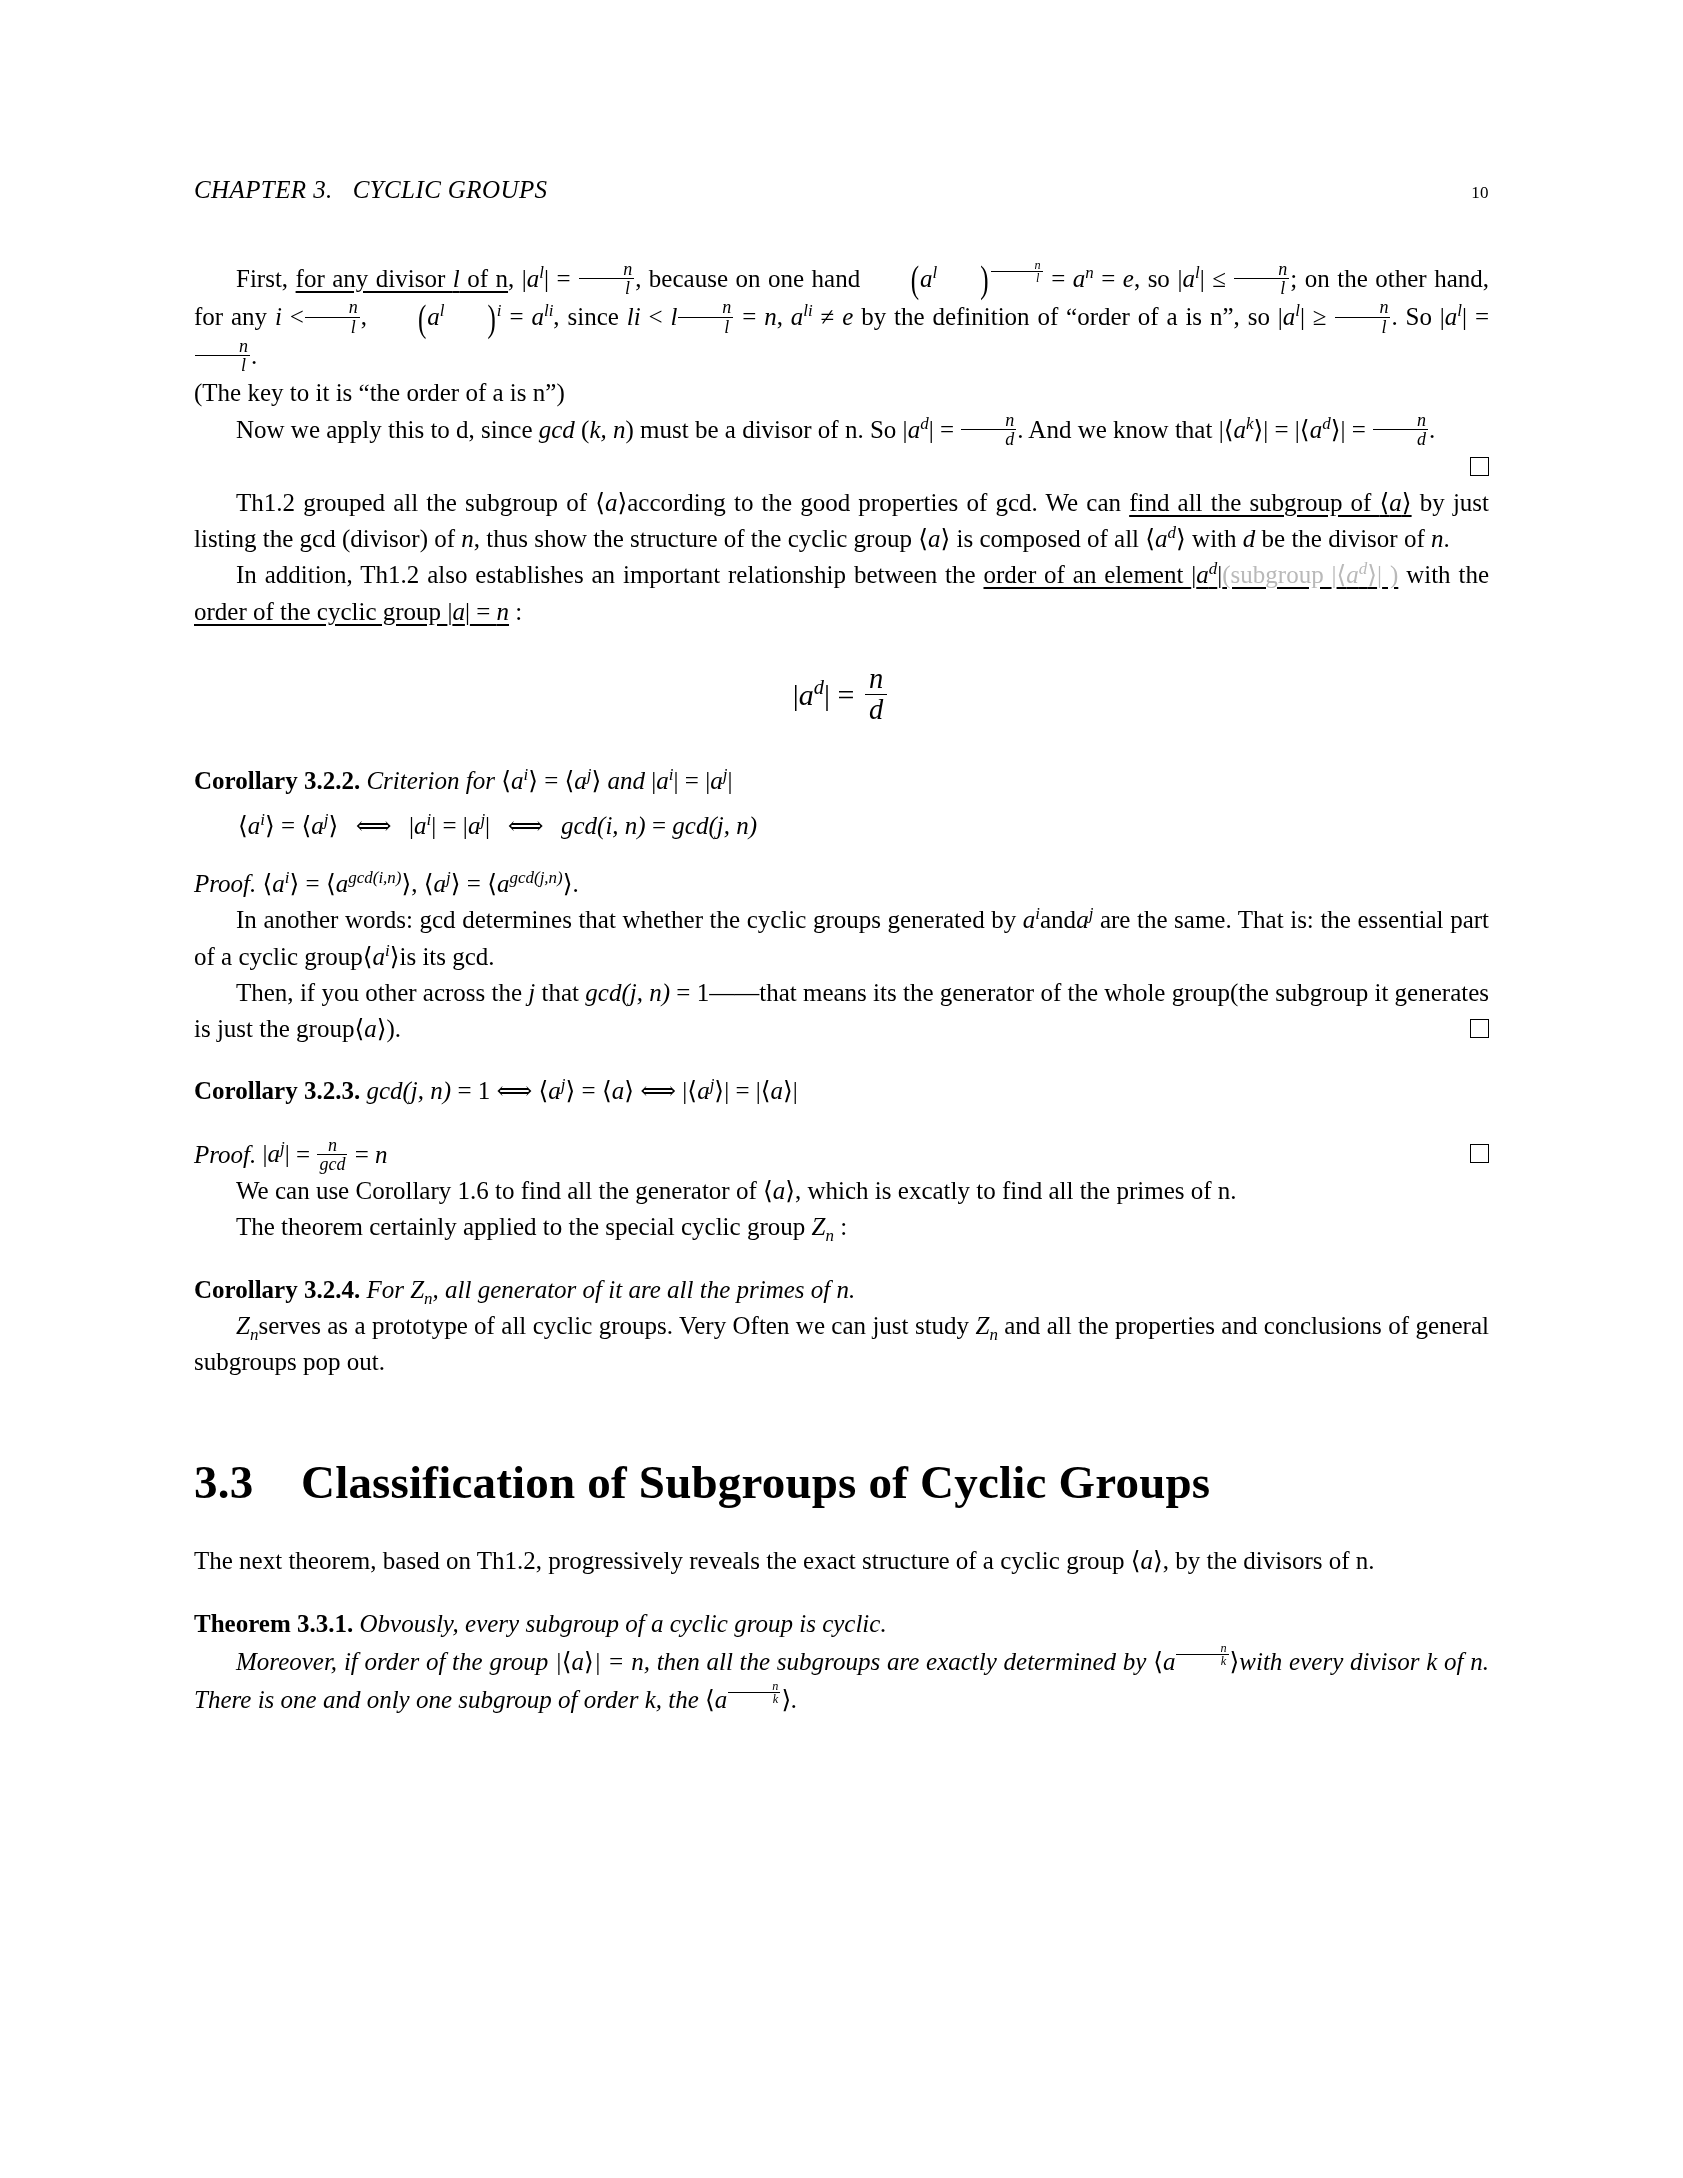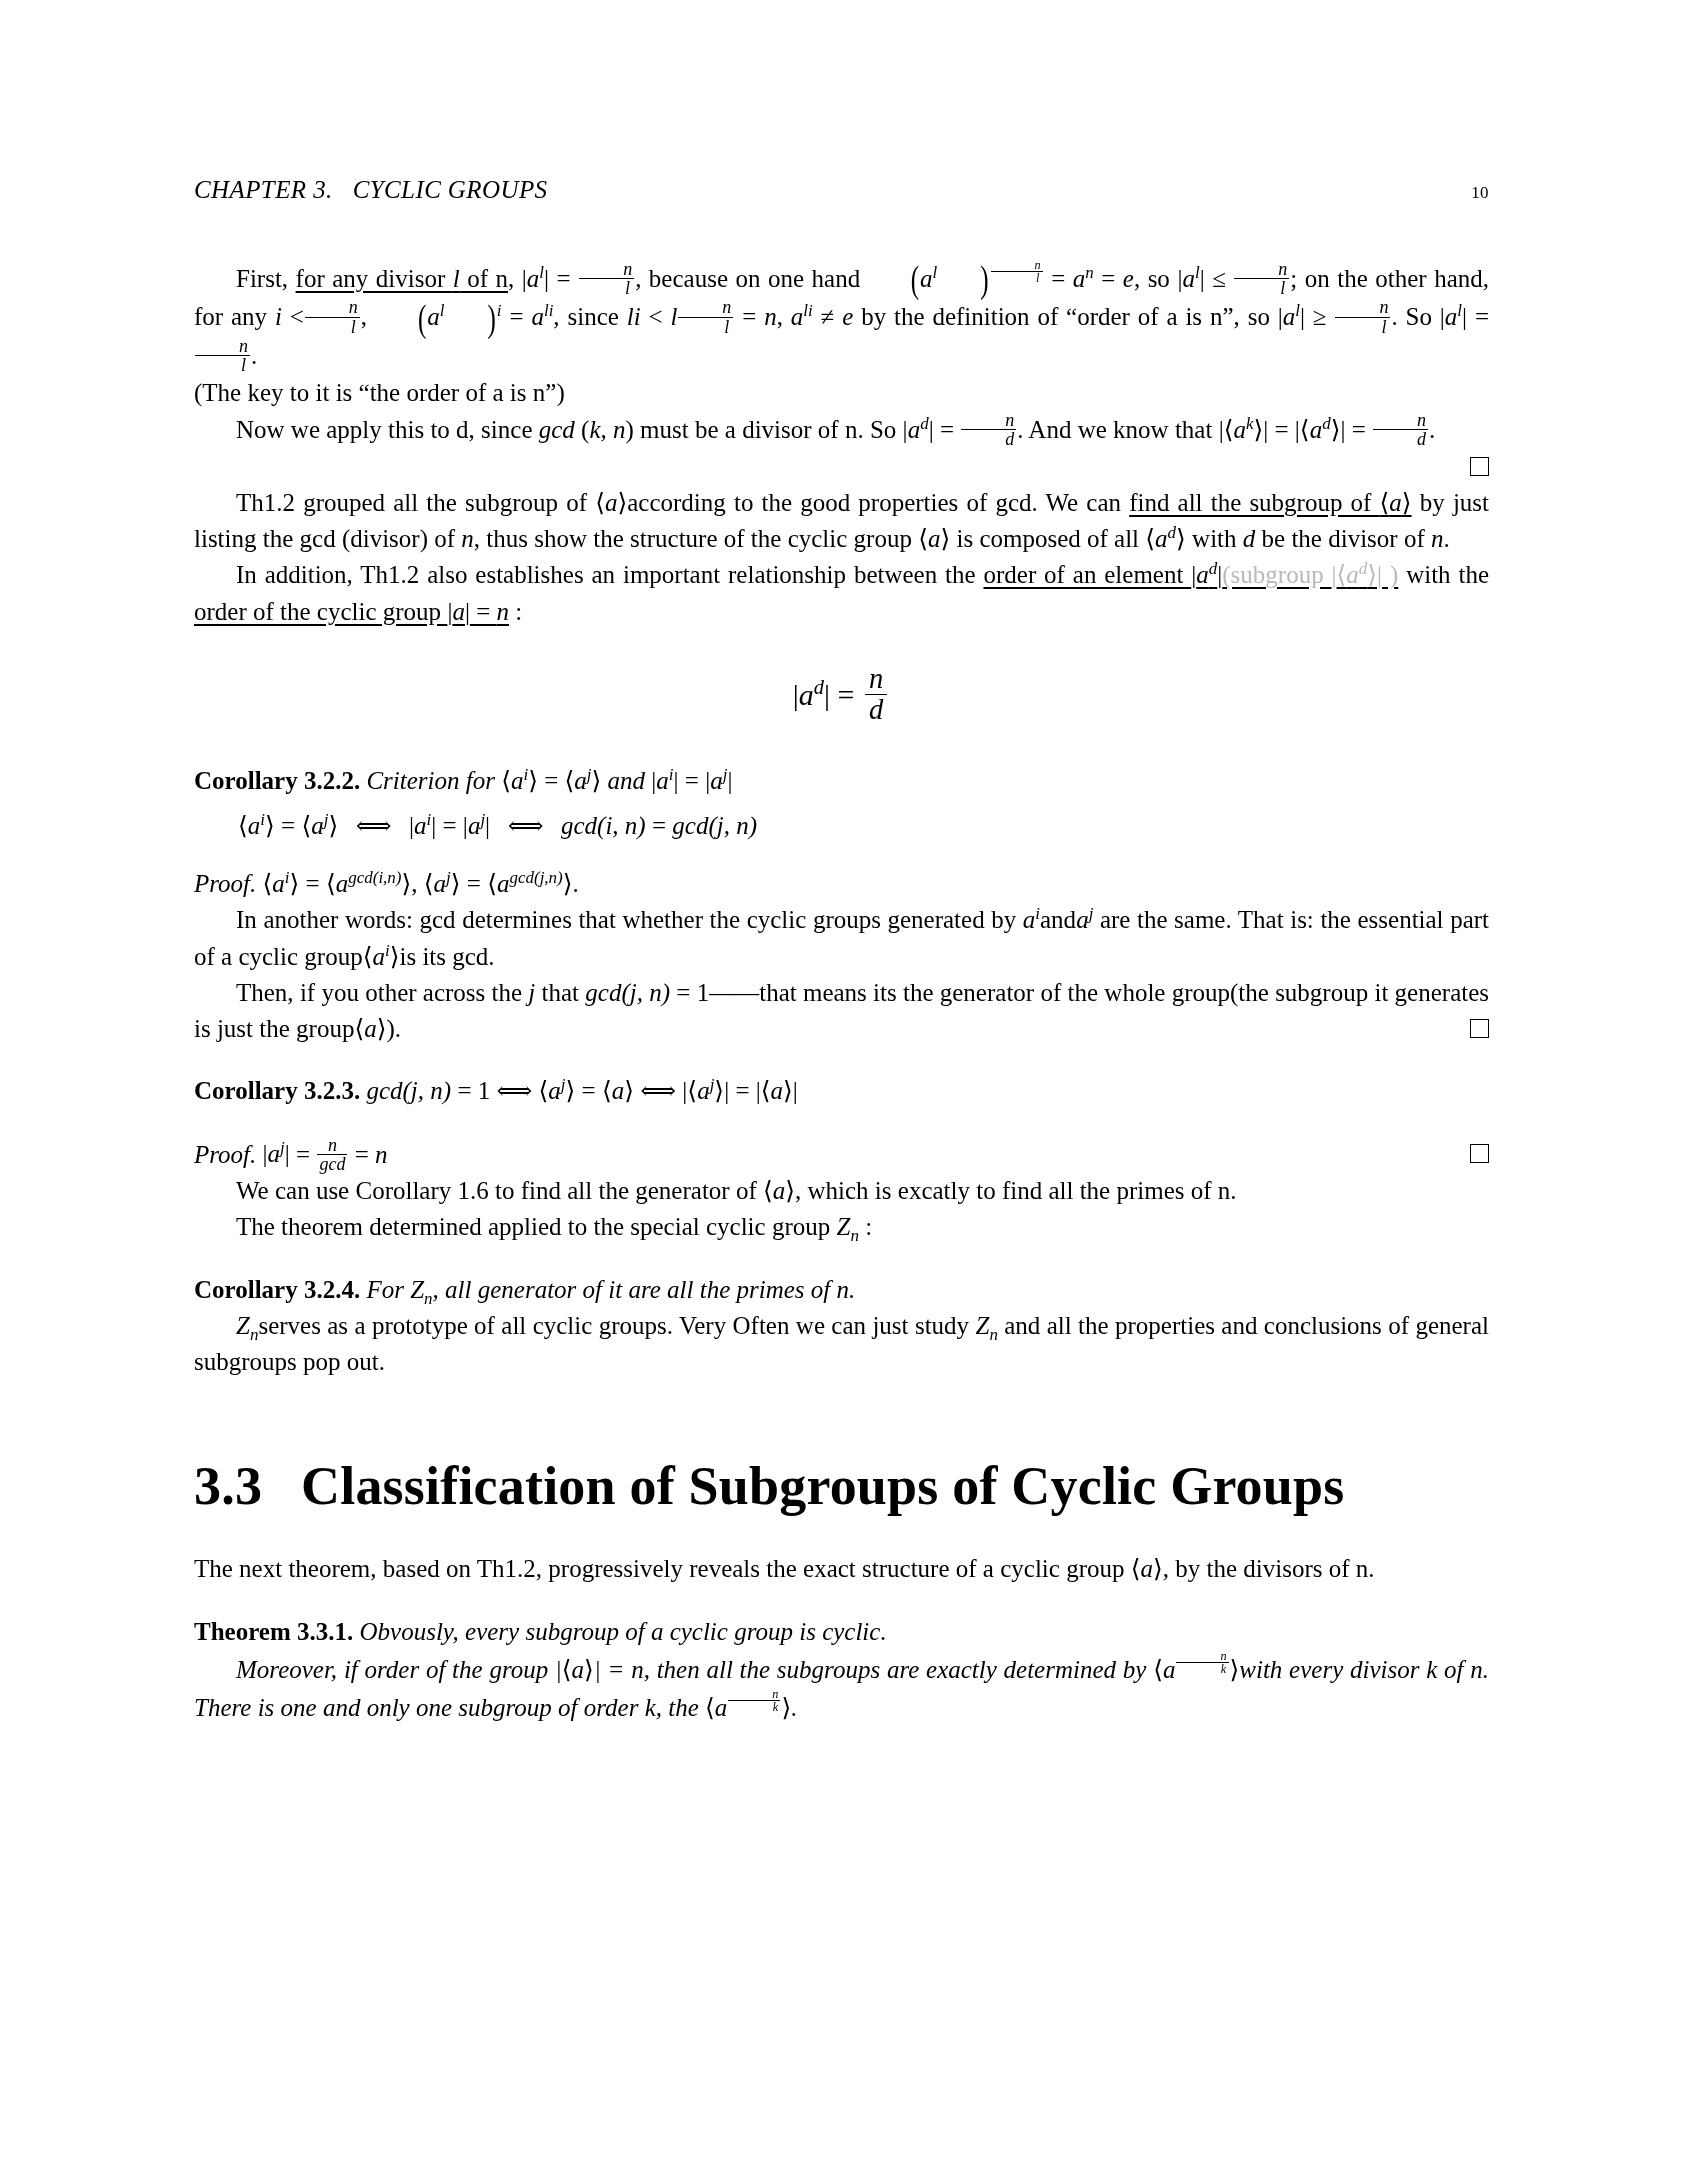--- a/index.html
+++ b/index.html
@@ -134,21 +134,21 @@
   .clearfix::after { content: ""; display: block; clear: both; }
   .eqn-indent {
     margin: 12px 0 0 0;
     padding-left: 44px;
     font-size: 25px;
     font-style: italic;
   }
 
   
   h2.section {
-    font-size: 54px;
+    font-size: 47px;
     font-weight: bold;
     margin: 75px 0 34px 0;
     font-style: normal;
     letter-spacing: 0.2px;
     display: flex;
     align-items: baseline;
   }
   h2.section .num { width: 107px; flex: none; }
   .arrow { font-style: normal; }
   .spw { display: inline-block; width: 0.7em; }
@@ -224,21 +224,21 @@
       <span class="pf">Proof.</span>
       <span class="m"> <span class="bar">|</span>a<sup class="e">j</sup><span class="bar">|</span></span><span class="mr"> = </span><span class="frac m"><span class="num">n</span><span class="den">gcd</span></span><span class="mr"> = </span><span class="m">n</span>
       <span class="qed-right"><span class="qedbox"></span></span>
     </div>
     <div class="clearfix"></div>
 
     <p class="body indent gap">
       <span>We can use Corollary 1.6 to find all the generator of </span><span class="m"><span class="ang">⟨</span>a<span class="ang">⟩</span></span><span>, which is excatly to find all the primes of n.</span>
     </p>
     <p class="body indent nb">
-      <span>The theorem determined applied to the special cyclic group </span><span class="m">Z<sub class="e">n</sub></span><span> :</span>
+      <span>The theorem certainly applied to the special cyclic group </span><span class="m">Z<sub class="e">n</sub></span><span> :</span>
     </p>
 
     <div class="thm">
       <span class="head">Corollary 3.2.4.</span>
       <span class="stmt">
         <span>For </span><span class="m">Z<sub class="e">n</sub></span><span>, all generator of it are all the primes of n.</span>
       </span>
     </div>
 
     <p class="body indent gap">

